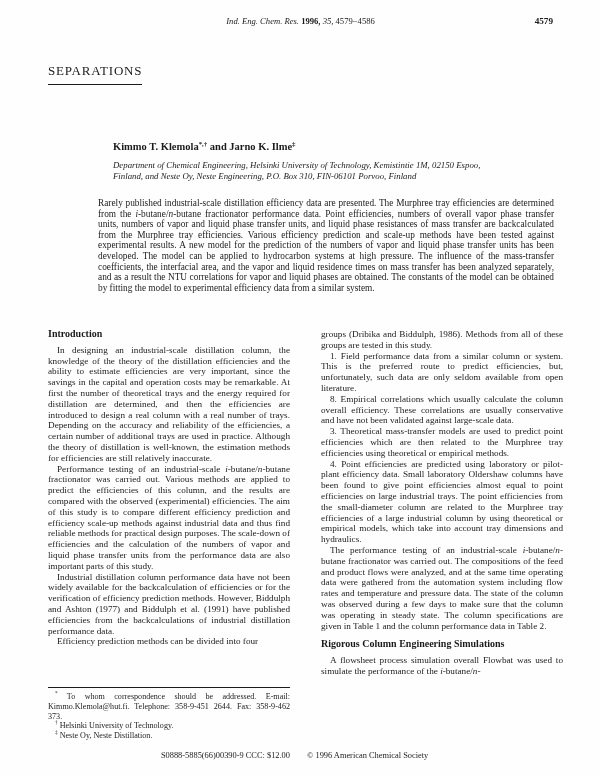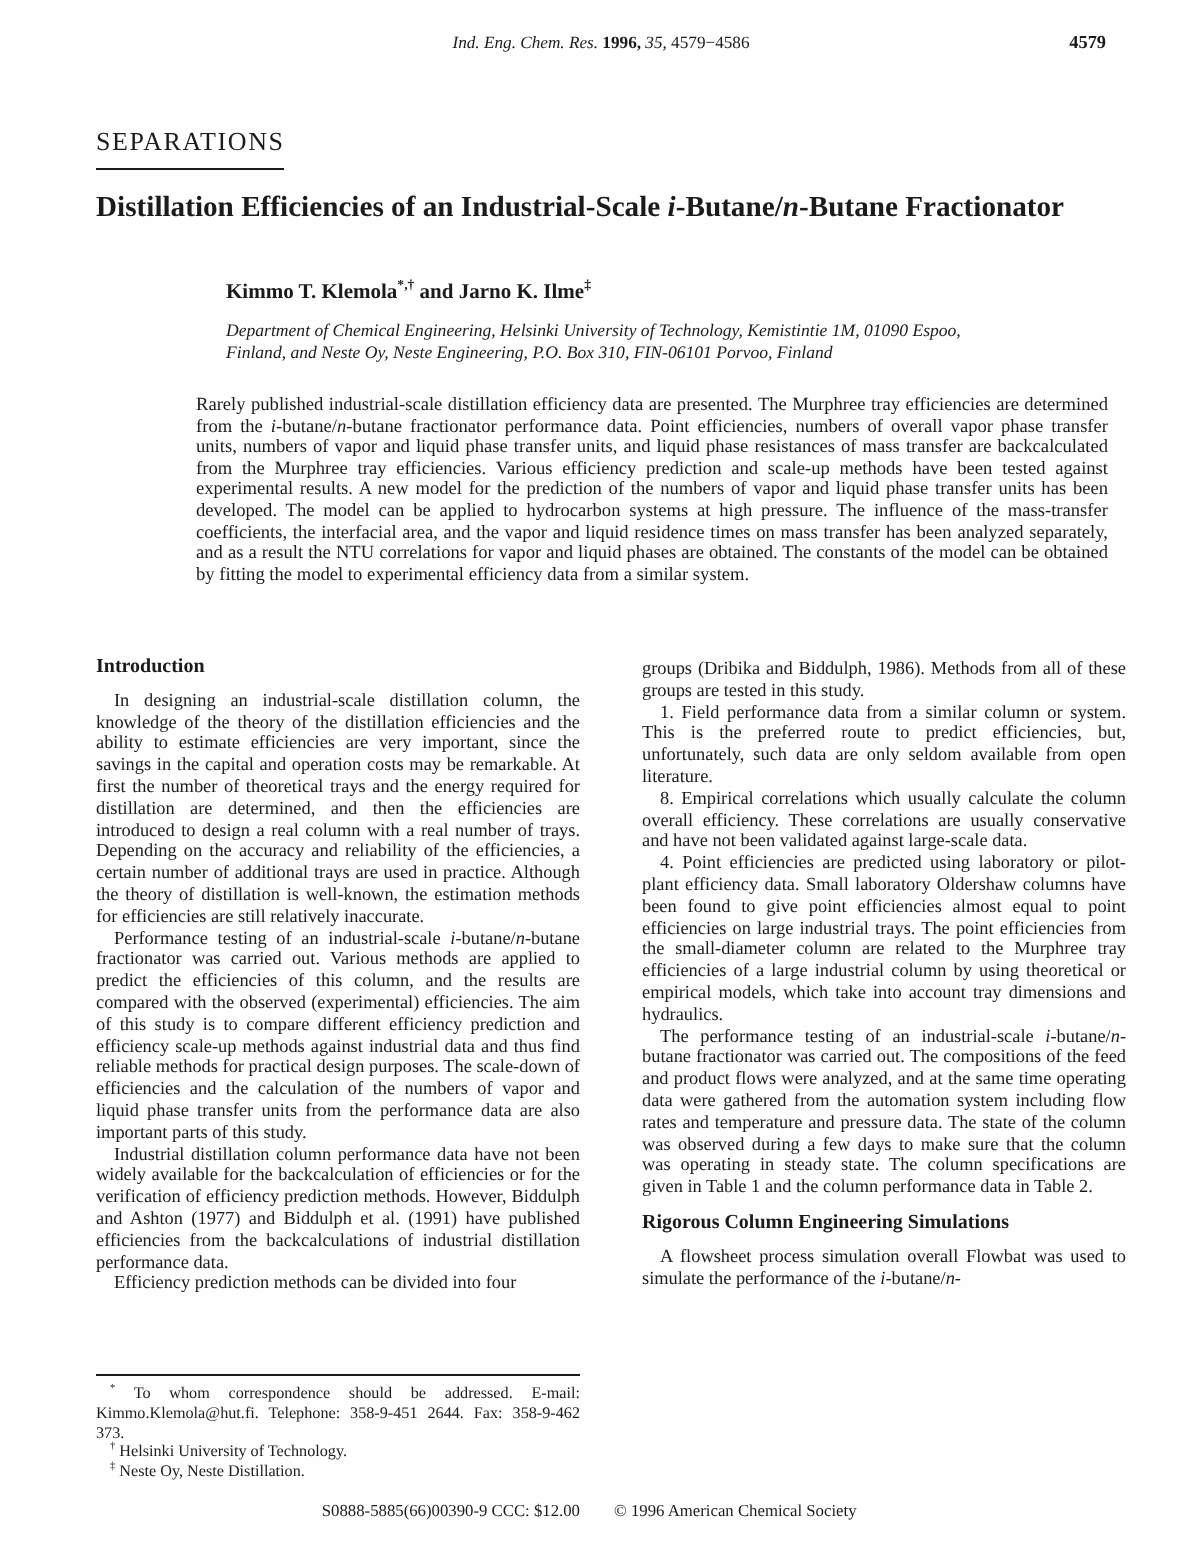--- a/index.html
+++ b/index.html
@@ -101,26 +101,25 @@
 
 <div class="page">
 
   <div class="jheader">
     <div class="citation"><span class="it">Ind. Eng. Chem. Res. </span><span class="b">1996, </span><span class="it">35, </span><span>4579−4586</span></div>
     <div class="pagenum">4579</div>
   </div>
 
   <div class="banner">SEPARATIONS</div>
 
-  <h1 class="title"><span>Distillation Efficiencies of an Industrial-Scale </span><span class="it">i</span><span>-Butane/</span><span class="it">n</span><span>-Butane Fractionator</span></h1>
 
   <div class="authors"><span>Kimmo T. Klemola</span><span class="sup">*,†</span><span> and Jarno K. Ilme</span><span class="sup">‡</span></div>
 
   <div class="affil">
-    <div>Department of Chemical Engineering, Helsinki University of Technology, Kemistintie 1M, 01090 Espoo,</div>
+    <div>Department of Chemical Engineering, Helsinki University of Technology, Kemistintie 1M, 02150 Espoo,</div>
     <div>Finland, and Neste Oy, Neste Engineering, P.O. Box 310, FIN-06101 Porvoo, Finland</div>
   </div>
 
   <div class="abstract"><span>Rarely published industrial-scale distillation efficiency data are presented.  The Murphree tray efficiencies are determined from the </span><span class="it">i</span><span>-butane/</span><span class="it">n</span><span>-butane fractionator performance data.  Point efficiencies, numbers of overall vapor phase transfer units, numbers of vapor and liquid phase transfer units, and liquid phase resistances of mass transfer are backcalculated from the Murphree tray efficiencies.  Various efficiency prediction and scale-up methods have been tested against experimental results.  A new model for the prediction of the numbers of vapor and liquid phase transfer units has been developed.  The model can be applied to hydrocarbon systems at high pressure.  The influence of the mass-transfer coefficients, the interfacial area, and the vapor and liquid residence times on mass transfer has been analyzed separately, and as a result the NTU correlations for vapor and liquid phases are obtained.  The constants of the model can be obtained by fitting the model to experimental efficiency data from a similar system.</span></div>
 
   <div class="col col-left">
     <h2>Introduction</h2>
     <p class="ind"><span>In designing an industrial-scale distillation column, the knowledge of the theory of the distillation efficiencies and the ability to estimate efficiencies are very important, since the savings in the capital and operation costs may be remarkable.  At first the number of theoretical trays and the energy required for distillation are determined, and then the efficiencies are introduced to design a real column with a real number of trays. Depending on the accuracy and reliability of the efficiencies, a certain number of additional trays are used in practice.  Although the theory of distillation is well-known, the estimation methods for efficiencies are still relatively inaccurate.</span></p>
     <p class="ind"><span>Performance testing of an industrial-scale </span><span class="it">i</span><span>-butane/</span><span class="it">n</span><span>-butane fractionator was carried out.  Various methods are applied to predict the efficiencies of this column, and the results are compared with the observed (experimental) efficiencies.  The aim of this study is to compare different efficiency prediction and efficiency scale-up methods against industrial data and thus find reliable methods for practical design purposes.  The scale-down of efficiencies and the calculation of the numbers of vapor and liquid phase transfer units from the performance data are also important parts of this study.</span></p>
     <p class="ind"><span>Industrial distillation column performance data have not been widely available for the backcalculation of efficiencies or for the verification of efficiency prediction methods. However, Biddulph and Ashton (1977) and Biddulph et al. (1991) have published efficiencies from the backcalculations of industrial distillation performance data.</span></p>
@@ -131,20 +130,21 @@
     <div class="fnrule"></div>
     <p><span class="sup">*</span><span> To whom correspondence should be addressed. E-mail: Kimmo.Klemola@hut.fi. Telephone: 358-9-451 2644. Fax: 358-9-462 373.</span></p>
     <p><span class="sup">†</span><span> Helsinki University of Technology.</span></p>
     <p><span class="sup">‡</span><span> Neste Oy, Neste Distillation.</span></p>
   </div>
 
   <div class="col col-right">
     <p><span>groups (Dribika and Biddulph, 1986).  Methods from all of these groups are tested in this study.</span></p>
     <p class="ind"><span>1.  Field performance data from a similar column or system.  This is the preferred route to predict efficiencies, but, unfortunately, such data are only seldom available from open literature.</span></p>
     <p class="ind"><span>8.  Empirical correlations which usually calculate the column overall efficiency.  These correlations are usually conservative and have not been validated against large-scale data.</span></p>
+    <p class="ind"><span>3.  Theoretical mass-transfer models are used to predict point efficiencies which are then related to the Murphree tray efficiencies using theoretical or empirical methods.</span></p>
     <p class="ind"><span>4.  Point efficiencies are predicted using laboratory or pilot-plant efficiency data.  Small laboratory Oldershaw columns have been found to give point efficiencies almost equal to point efficiencies on large industrial trays.  The point efficiencies from the small-diameter column are related to the Murphree tray efficiencies of a large industrial column by using theoretical or empirical models, which take into account tray dimensions and hydraulics.</span></p>
     <p class="ind"><span>The performance testing of an industrial-scale </span><span class="it">i</span><span>-butane/</span><span class="it">n</span><span>-butane fractionator was carried out.  The compositions of the feed and product flows were analyzed, and at the same time operating data were gathered from the automation system including flow rates and temperature and pressure data.  The state of the column was observed during a few days to make sure that the column was operating in steady state. The column specifications are given in Table 1 and the column performance data in Table 2.</span></p>
     <h2 class="spaced">Rigorous Column Engineering Simulations</h2>
     <p class="ind"><span>A flowsheet process simulation overall Flowbat was used to simulate the performance of the </span><span class="it">i</span><span>-butane/</span><span class="it">n</span><span>-</span></p>
   </div>
 
   <div class="pfooter">
     <span class="footer-code">S0888-5885(66)00390-9 CCC: $12.00</span>
     <span class="footer-copy">© 1996 American Chemical Society</span>
   </div>

